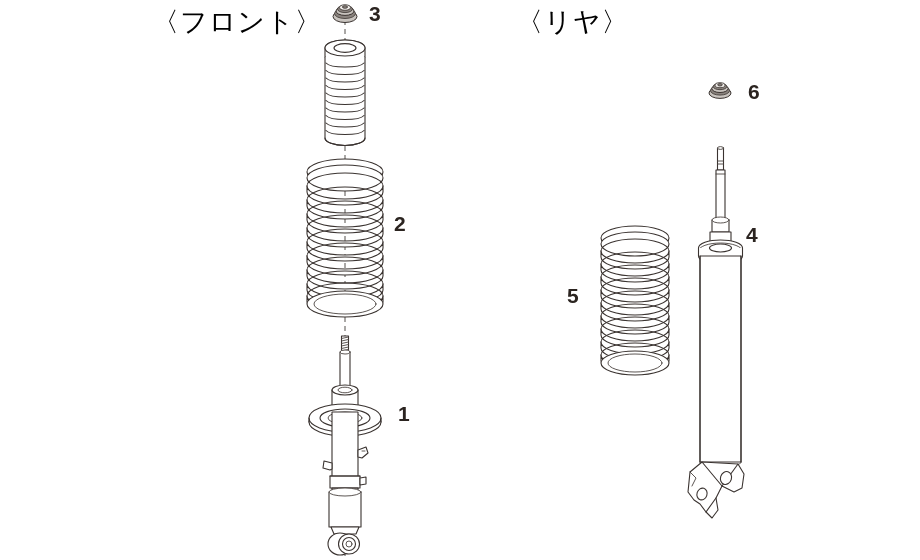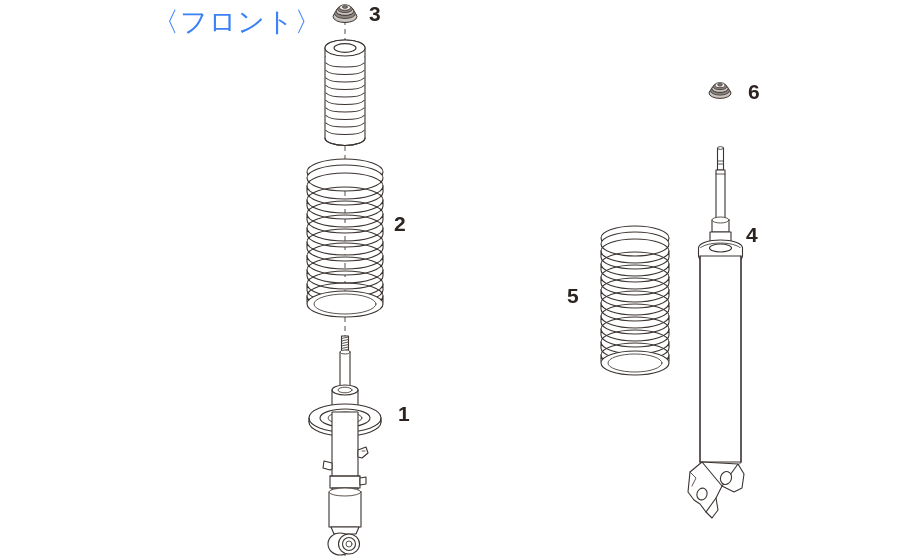--- a/index.html
+++ b/index.html
@@ -16,21 +16,21 @@
   }
   #diagram-root {
     position: absolute;
     left: 0; top: 0;
     width: 920px;
     height: 560px;
   }
   .section-heading {
     position: absolute;
     font-size: 27px;
-    color: #3b82f6;
+    color: #000000;
     font-family: Liberation Sans, sans-serif;
     letter-spacing: 1px;
     white-space: nowrap;
     user-select: none;
   }
   #heading-front { left: 152px; top: 4px; }
   #heading-rear  { left: 516px; top: 4px; }
 
   .callout-number {
     position: absolute;
@@ -104,20 +104,21 @@
     stroke-width: 0.8;
   }
 </style>
 </head>
 <body>
 
 <div id="diagram-root">
 
   <div class="section-heading" id="heading-front">〈フロント〉</div>
 
+  <div class="section-heading" id="heading-rear">〈リヤ〉</div>
 
   <svg class="art" viewBox="0 0 920 560" xmlns="http://www.w3.org/2000/svg">
 
     <g>
       <path class="axis" d="M345 20 L345 560"></path>
     </g>
 
     <g>
       <ellipse class="nut-body" cx="345" cy="16.5" rx="12" ry="6"></ellipse>
       <ellipse class="nut-dark" cx="345" cy="13.5" rx="10.5" ry="5"></ellipse>

